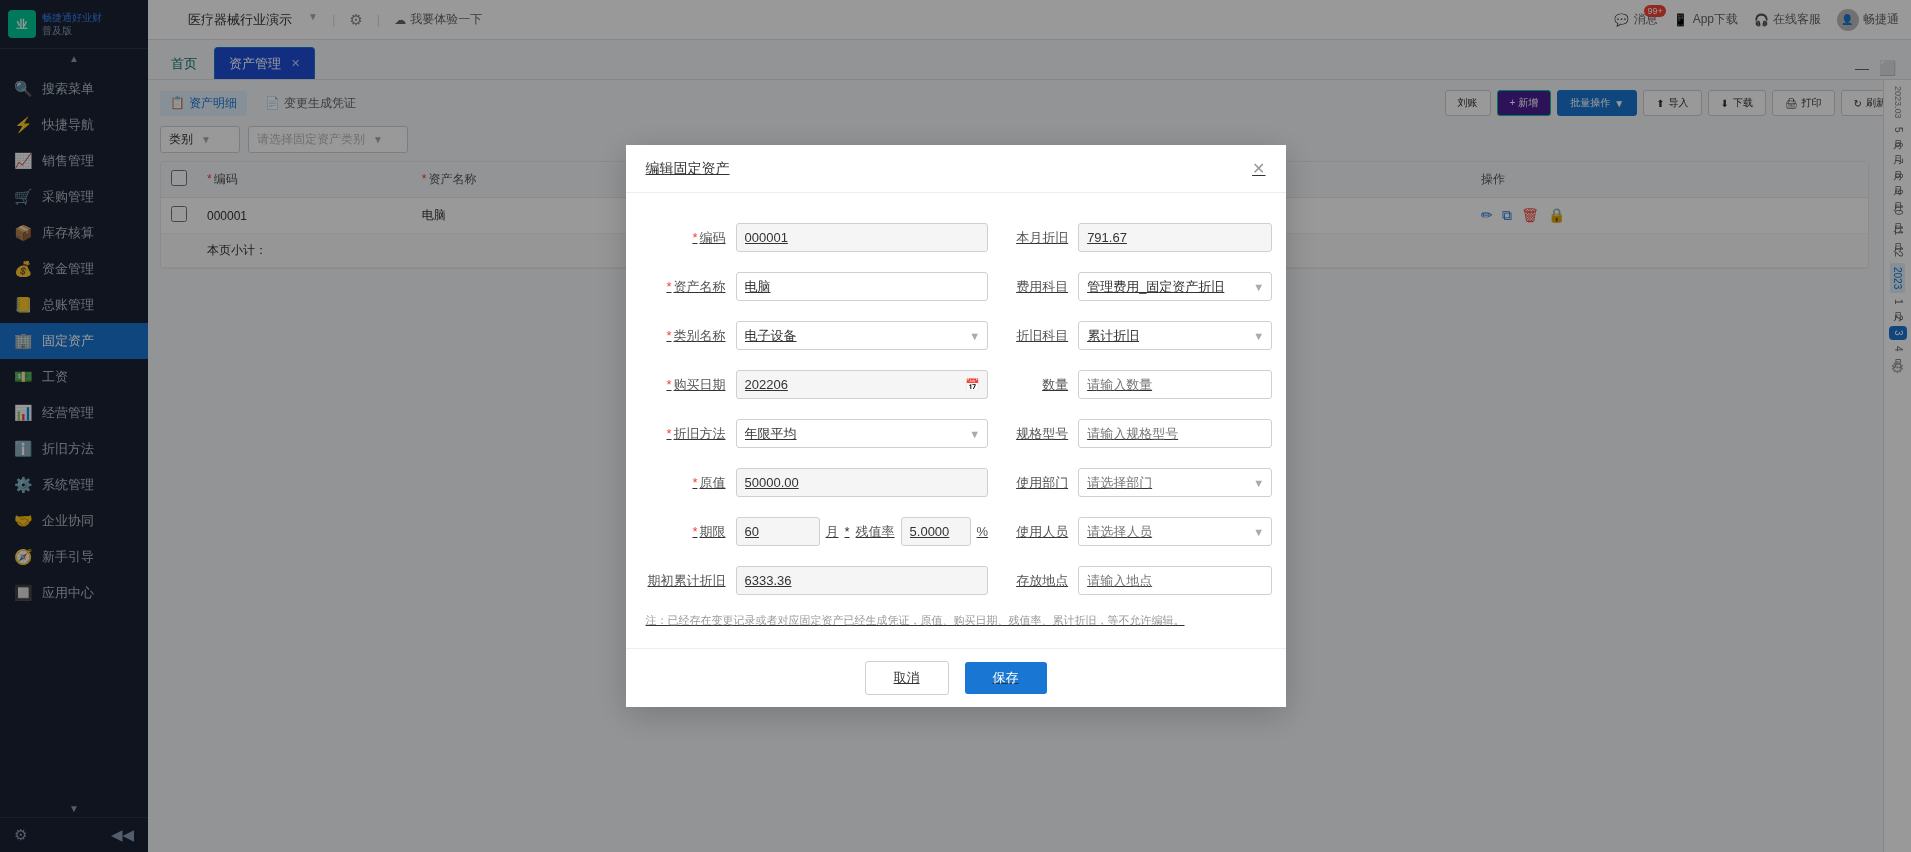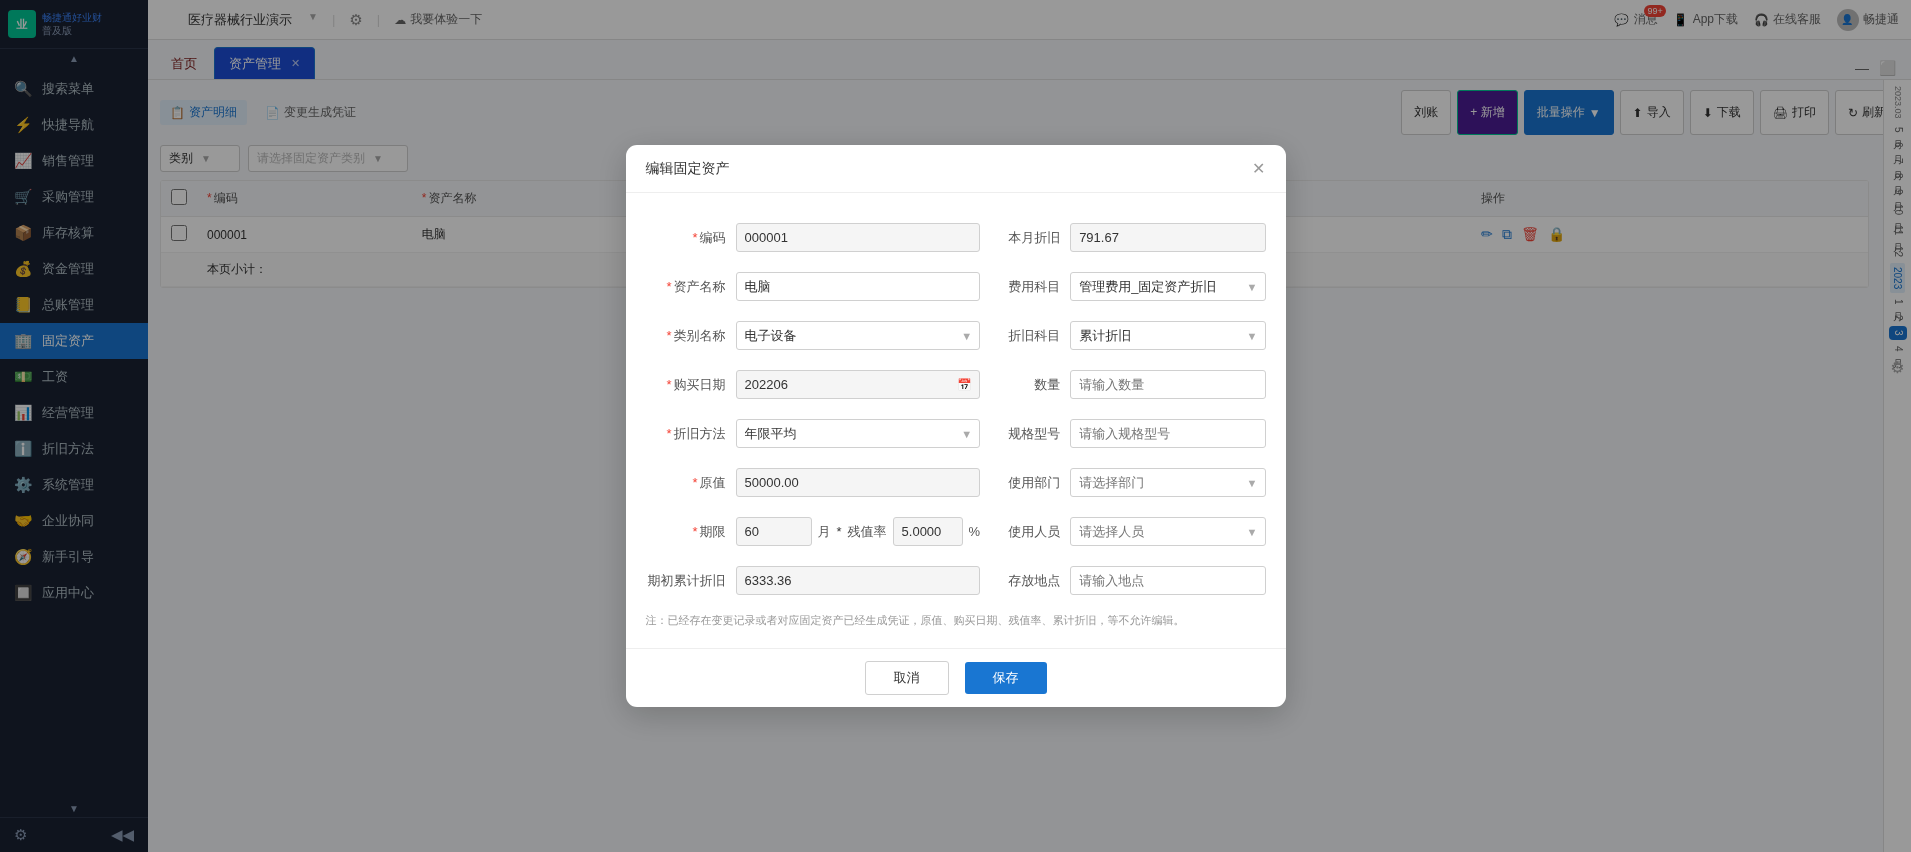--- a/index.html
+++ b/index.html
@@ -109,40 +109,40 @@
       padding: 0 8px;
       gap: 2px;
     }
     .tab {
       height: 32px; padding: 0 14px;
       display: flex; align-items: center; gap: 6px;
       cursor: pointer; border-radius: 4px 4px 0 0;
       font-size: 13px; background: #fff; border: 1px solid #e0e0e0; border-bottom: none;
       color: #333;
     }
-    .tab.home { background: #f5f7fa; border-color: transparent; color: #7f1d1d; }
+    .tab.home { background: #f5f7fa; border-color: transparent; color: #0f766e; }
     .tab.active { background: #1d4ed8; color: #fff; border-color: #1976d2; }
     .tab-close { font-size: 11px; cursor: pointer; margin-left: 4px; opacity: 0.7; }
 
     
     .content {
       flex: 1;
       background: #f5f7fa;
       overflow: hidden;
       position: relative;
       padding: 10px 12px;
     }
 
     
     .content-toolbar {
       display: flex; align-items: center; gap: 8px; margin-bottom: 10px;
     }
     .btn {
-      padding: 13px 12px; border-radius: 3px; cursor: pointer;
-      font-size: 12px; border: 1px solid #d0d0d0; background: #fff; color: #333;
+      padding: 5px 12px; border-radius: 3px; cursor: pointer;
+      font-size: 10px; border: 1px solid #d0d0d0; background: #fff; color: #333;
       display: flex; align-items: center; gap: 4px;
     }
     .btn-primary { background: #1976d2; color: #fff; border-color: #1976d2; }
     .btn-green { background: #4c1d95; color: #fff; border-color: #00c896; }
     .btn-outline { background: #fff; color: #333; border: 1px solid #d0d0d0; }
     .toolbar-right { margin-left: auto; display: flex; gap: 6px; align-items: center; }
 
     
     .sub-toolbar {
       display: flex; align-items: center; gap: 8px; margin-bottom: 8px;
@@ -195,24 +195,25 @@
     .cal-item.highlight { background: #e3f0fc; color: #1976d2; }
     .cal-item.current { background: #1976d2; color: #fff; border-radius: 4px; }
 
     
     .modal-overlay {
       position: fixed; top: 0; left: 0; right: 0; bottom: 0;
       background: rgba(0,0,0,0.4); z-index: 1000;
       display: flex; align-items: center; justify-content: center;
     }
     .modal {
-      background: #fff; border-radius: 11px;
+      background: #fff; border-radius: 0;
       width: 660px; padding: 0;
       box-shadow: 0 8px 32px rgba(0,0,0,0.2);
       position: relative;
+      text-decoration: underline;
     }
     .modal-header {
       padding: 14px 20px; border-bottom: 1px solid #eee;
       display: flex; align-items: center; justify-content: space-between;
       font-size: 14px; font-weight: 500; color: #333;
     }
     .modal-close { cursor: pointer; color: #999; font-size: 16px; }
     .modal-body { padding: 20px; }
     .modal-footer {
       padding: 12px 20px; border-top: 1px solid #eee;
@@ -247,21 +248,21 @@
     }
     .form-date-wrap {
       flex: 1; position: relative; display: flex; align-items: center;
     }
     .form-date-icon {
       position: absolute; right: 8px; color: #aaa; font-size: 12px; cursor: pointer;
     }
     .form-inline { display: flex; align-items: center; gap: 6px; flex: 1; }
     .form-inline-label { color: #555; font-size: 13px; white-space: nowrap; }
     .form-inline-unit { color: #555; font-size: 13px; white-space: nowrap; }
-    .form-input-sm { width: 76px; }
+    .form-input-sm { width: 84px; }
     .form-input-xs { width: 70px; }
     .form-note {
       font-size: 11px; color: #999; padding: 8px 0 0 0;
       grid-column: 1 / -1;
     }
 
     
     .btn-cancel {
       padding: 7px 28px; border-radius: 3px; border: 1px solid #d0d0d0;
       background: #fff; color: #333; cursor: pointer; font-size: 13px;

